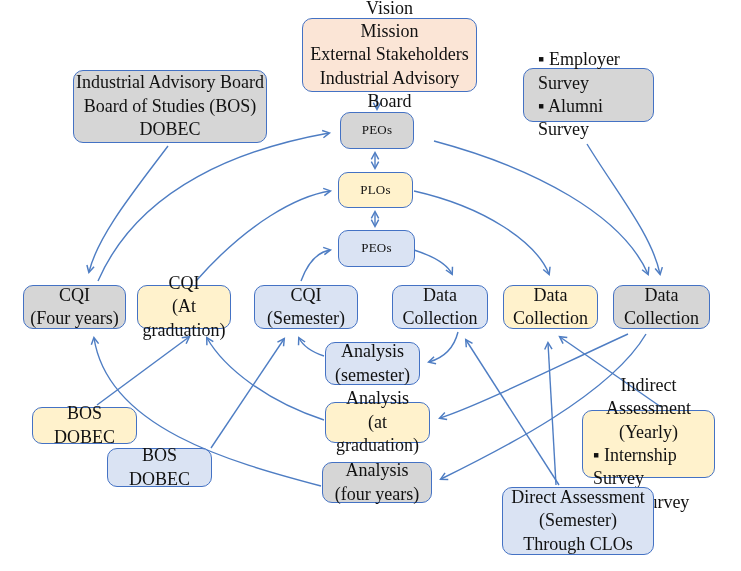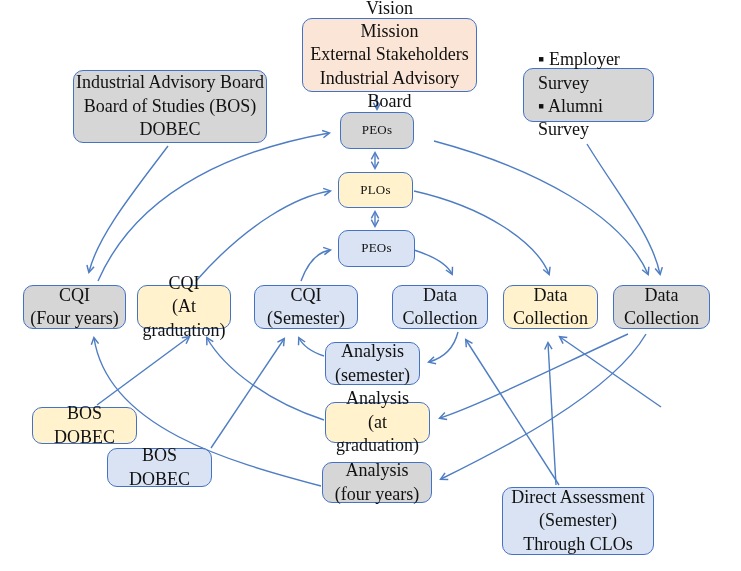--- a/index.html
+++ b/index.html
@@ -131,19 +131,25 @@
 
   <div class="box cream" style="left:32px;top:407px;width:105px;height:37px">
     <span>BOS
 DOBEC</span>
   </div>
   <div class="box blue" style="left:107px;top:448px;width:105px;height:39px">
     <span>BOS
 DOBEC</span>
   </div>
 
+  <div class="box cream stack" style="left:582px;top:410px;width:133px;height:68px">
+    <span>Indirect Assessment
+(Yearly)</span>
+    <span class="bullets">▪    Internship Survey
+▪    Exit Survey</span>
+  </div>
   <div class="box blue" style="left:502px;top:487px;width:152px;height:68px">
     <span>Direct Assessment
 (Semester)
 Through CLOs</span>
   </div>
 
 </div>
 
 </body></html>

